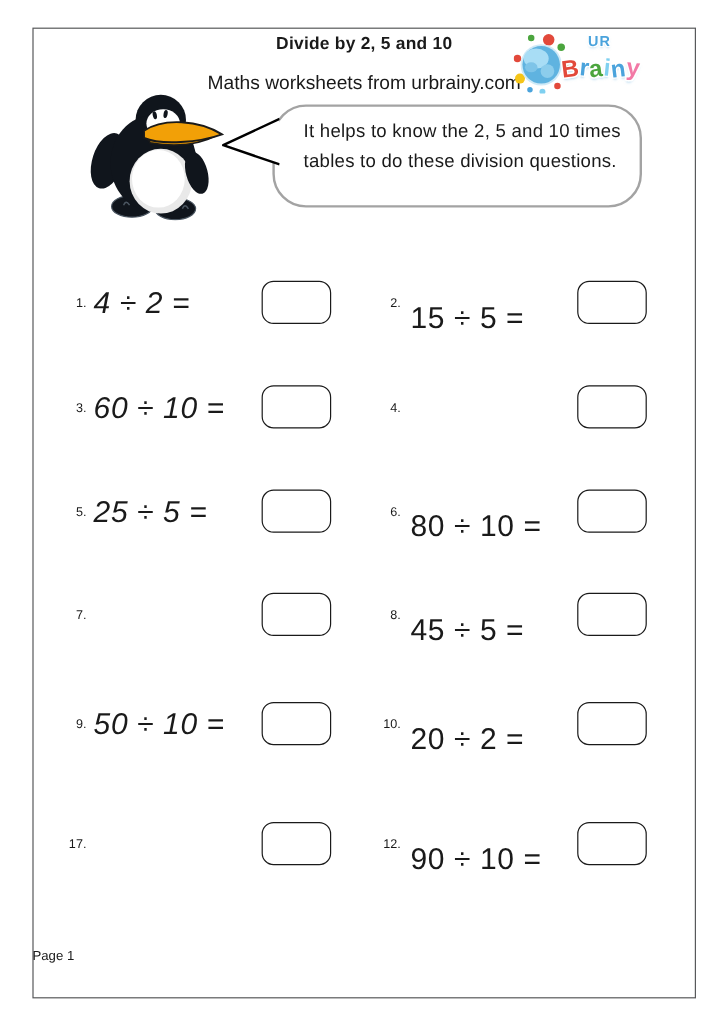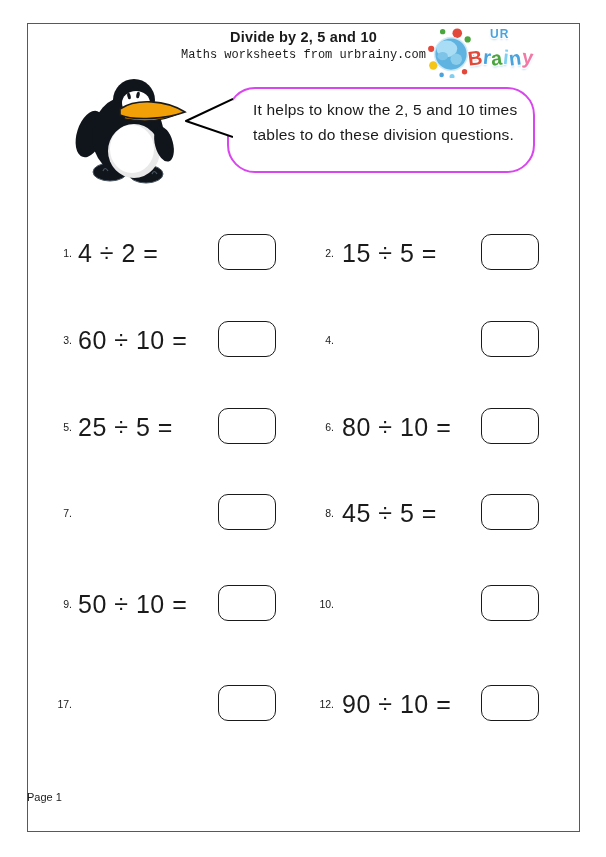--- a/index.html
+++ b/index.html
@@ -9,52 +9,52 @@
     font-family:"Liberation Sans", sans-serif; color:#1a1a1a;
   }
   .sheet { position:absolute; inset:0; background:#fff;border-radius:27px; }
   .frame {
     position:absolute; left:27px; top:23px; width:553px; height:809px;
     border:1px solid #58595b; background:transparent;
   }
   
   .header { position:absolute; top:29px; left:27px; width:553px; text-align:center; }
   .title { font-size:14.5px; font-weight:700; letter-spacing:.2px; }
-  .subtitle { font-size:12px; margin-top:3px;font-family:Liberation Mono, monospace; }
+  .subtitle { font-size:16px; margin-top:16px; }
   
   .logo { position:absolute; left:428px; top:26px; width:134px; height:54px; }
   .logo-globe { position:absolute; left:0; top:2px; }
   .logo-ur { position:absolute; left:62px; top:1px; font-size:12px; font-weight:700; letter-spacing:1px; }
   .logo-brainy { position:absolute; left:40px; top:21px; font-size:20px; font-weight:700; letter-spacing:.5px; }
   .lg { display:inline-block;
         text-shadow:-1px -1px 0 #fff, 1px -1px 0 #fff, -1px 1px 0 #fff, 1px 1px 0 #fff, 0 2px 2px rgba(130,190,225,.55); }
   .logo-brainy .lg:nth-child(odd)  { transform:rotate(-7deg); }
   .logo-brainy .lg:nth-child(even) { transform:rotate(6deg) translateY(-1px); }
   
   .penguin { position:absolute; left:70px; top:72px; z-index:1; }
   .bubble {
     position:absolute; left:227px; top:87px; width:308px; height:86px;
-    border:2px solid #d946ef; border-radius:28px; background:#fff; z-index:2;
+    border:2px solid #a3a3a3; border-radius:28px; background:#fff; z-index:2;
     padding:9px 14px 9px 24px;
     font-size:15.5px; line-height:1.6; letter-spacing:.2px;
   }
   .bubble-tail { position:absolute; left:183px; top:93px; z-index:3; }
   
   .q-row { position:absolute; left:0; width:606px; height:44px; }
   .q-num  { position:absolute; font-size:10.5px; line-height:44px; text-align:right; }
   .q-expr { position:absolute; font-size:25px; line-height:44px; letter-spacing:.5px; white-space:nowrap; }
   .answer-box {
     position:absolute; top:3px; width:58px; height:36px;
     border:1.7px solid #1a1a1a; border-radius:10px; background:#fff;
   }
   .col-l-num  { left:44px;  width:28px; }
-  .col-l-expr { left:78px; }
+  .col-l-expr { left:78px;font-style:italic; }
   .col-l-box  { left:218px; }
   .col-r-num  { left:300px; width:34px; }
-  .col-r-expr { left:342px; }
+  .col-r-expr { left:342px;margin-top:12px; }
   .col-r-box  { left:481px; }
   
   .footer {
     position:absolute; left:27px; top:791px; width:534px;
     text-align:left; font-size:11px;
   }
 </style>
 </head>
 <body>
 
@@ -139,20 +139,21 @@
     <span class="answer-box col-l-box"></span>
     <span class="q-num col-r-num">8.</span>
     <span class="q-expr col-r-expr">45 ÷ 5 =</span>
     <span class="answer-box col-r-box"></span>
   </div>
   <div class="q-row" style="top:582px">
     <span class="q-num col-l-num">9.</span>
     <span class="q-expr col-l-expr">50 ÷ 10 =</span>
     <span class="answer-box col-l-box"></span>
     <span class="q-num col-r-num">10.</span>
+    <span class="q-expr col-r-expr">20 ÷ 2 =</span>
     <span class="answer-box col-r-box"></span>
   </div>
   <div class="q-row" style="top:682px">
     <span class="q-num col-l-num">17.</span>
     <span class="answer-box col-l-box"></span>
     <span class="q-num col-r-num">12.</span>
     <span class="q-expr col-r-expr">90 ÷ 10 =</span>
     <span class="answer-box col-r-box"></span>
   </div>
 

